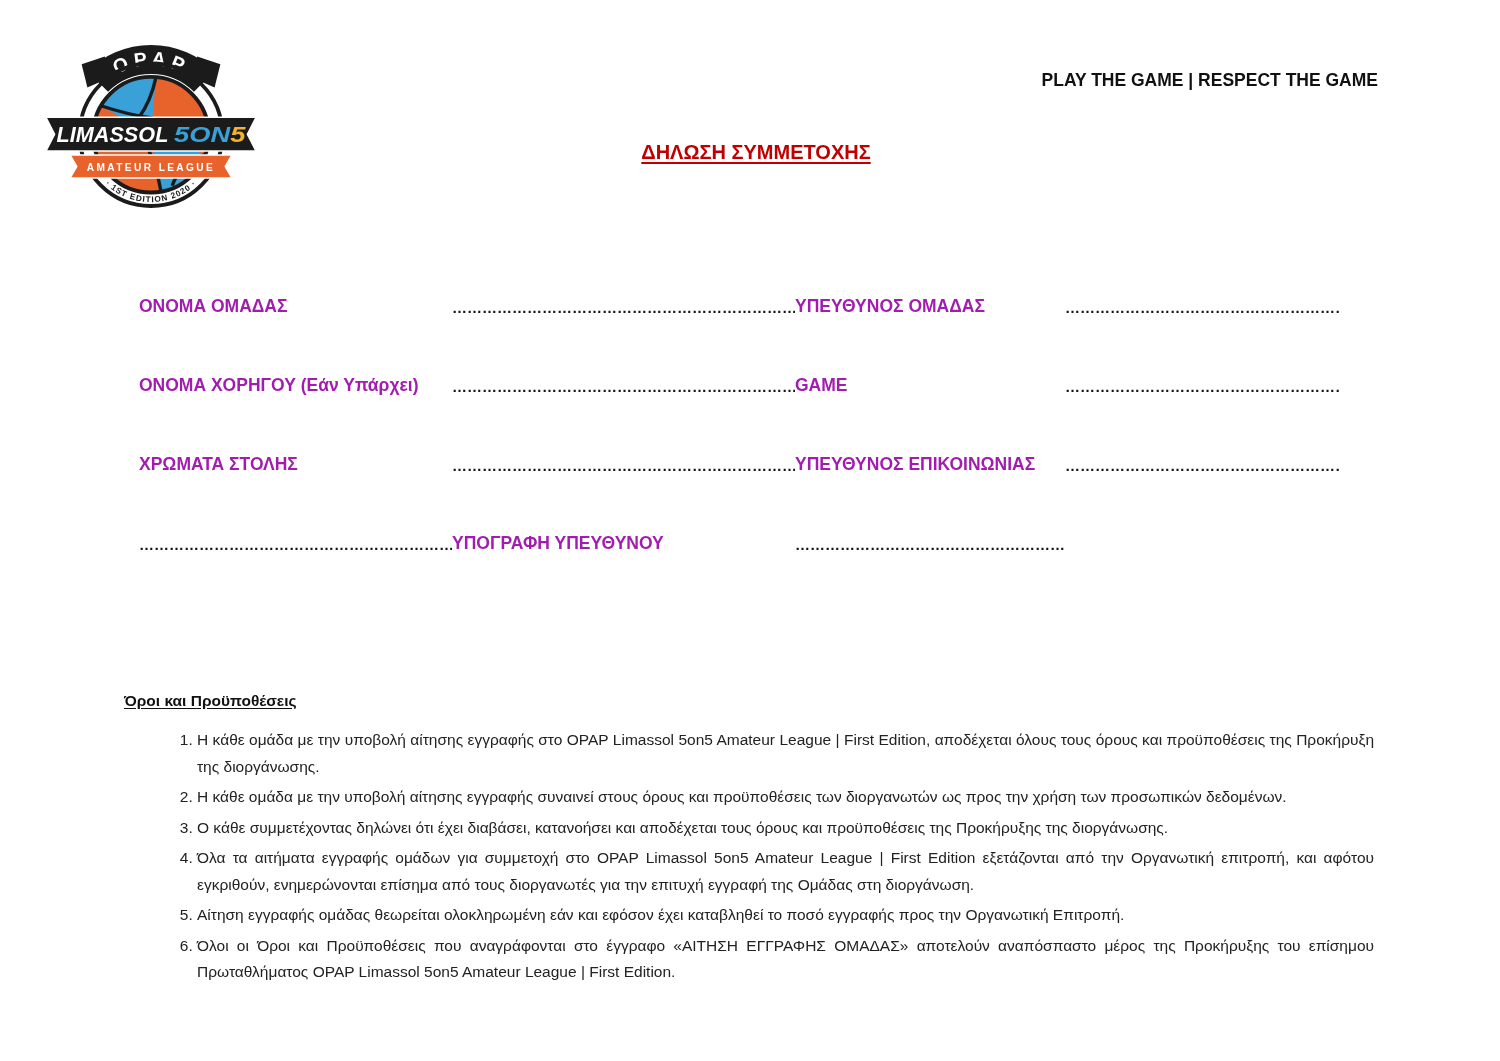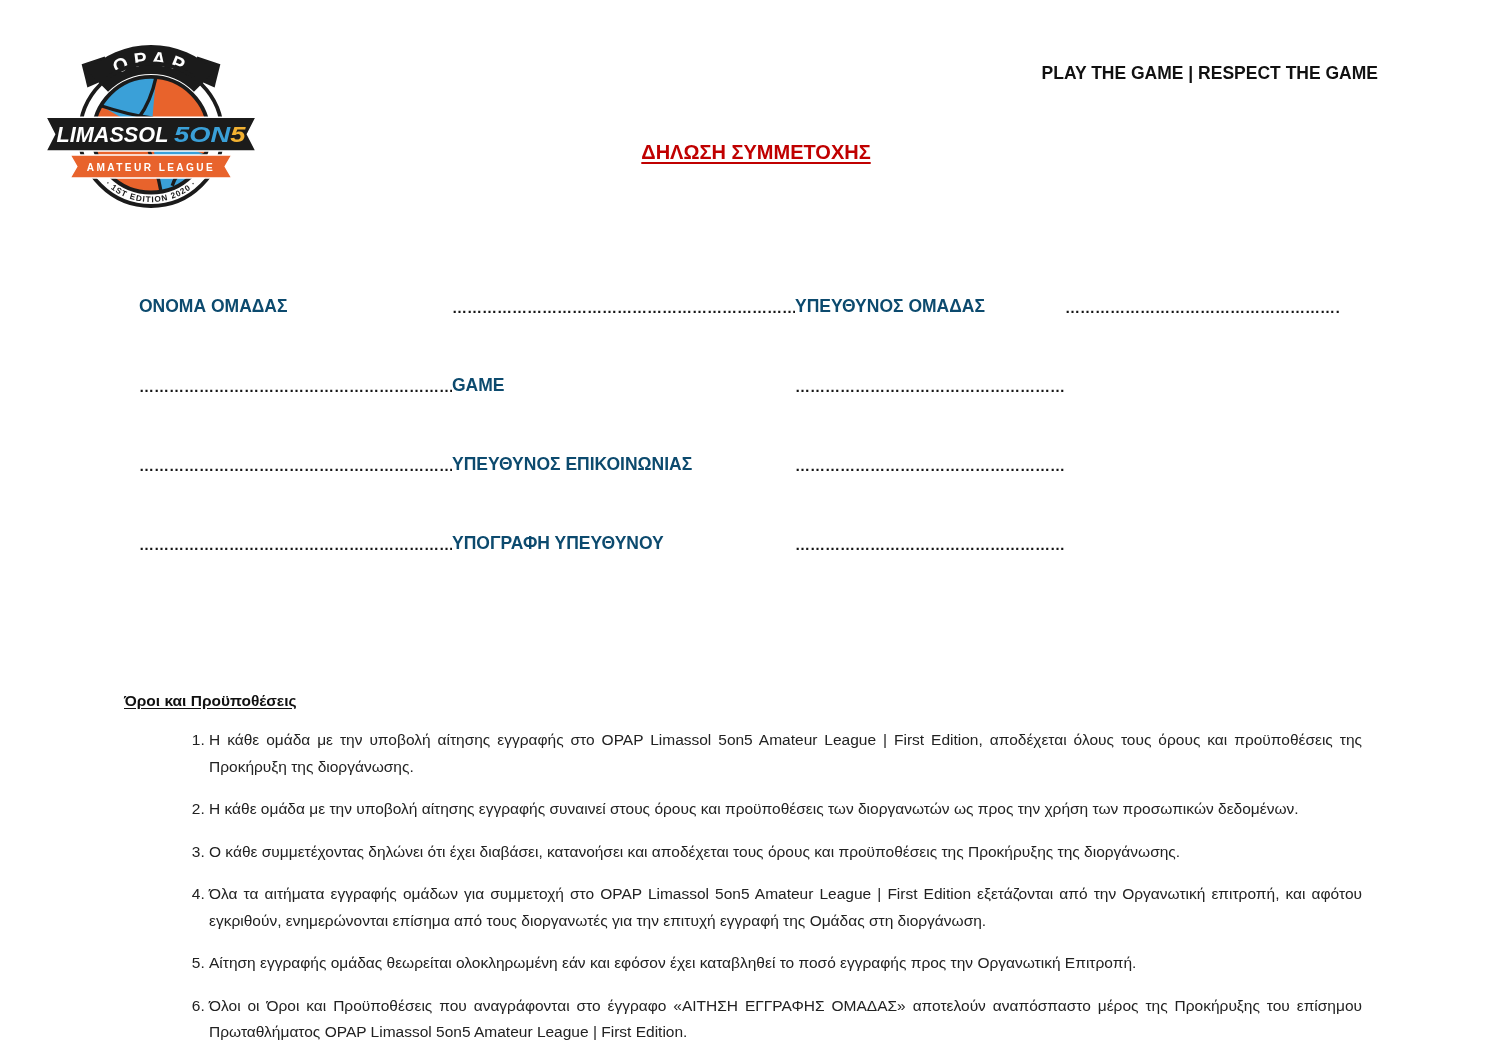--- a/index.html
+++ b/index.html
@@ -2,46 +2,46 @@
 <html lang="el"><head>
 <meta charset="utf-8">
 <style>
   html,body{margin:0;padding:0;}
   body{
     width:1500px;height:1061px;background:#ffffff;overflow:hidden;
     font-family:"Liberation Sans", sans-serif;color:#1a1a1a;position:relative;
   }
   .logo{position:absolute;left:45px;top:33px;width:212px;height:186px;}
   .tagline{
-    position:absolute;top:63px;right:122px;
+    position:absolute;top:70px;right:122px;
     font-size:17.5px;font-weight:600;color:#111111;white-space:nowrap;
   }
   .title{
     position:absolute;top:135px;left:0;width:100%;text-align:center;
     font-size:20px;font-weight:bold;color:#C00000;margin:6px;
   }
   .title span{text-decoration:underline;text-underline-offset:3px;}
   .form{position:absolute;left:139px;top:296px;}
   .frow{display:grid;grid-template-columns:313px 343px 270px 274px;height:79px;align-items:start;}
-  .flabel{font-size:17.5px;font-weight:bold;color:#0c4a6e;white-space:nowrap;line-height:21px;}
+  .flabel{font-size:17.5px;font-weight:bold;color:#a21caf;white-space:nowrap;line-height:21px;}
   .fdots{
     font-size:15px;font-weight:bold;color:#141414;line-height:21px;margin-top:1px;
     white-space:nowrap;overflow:hidden;
   }
   .fdots-l{padding-right:28px;}
   .terms{position:absolute;left:124px;top:692px;width:1254px;}
   .terms-heading{
     font-size:15.5px;font-weight:bold;color:#111111;display:inline-block;
     text-decoration:underline;text-underline-offset:2px;
   }
   .terms ol{
     margin:17px 0 0 0;padding-left:69px;
     font-size:15.5px;line-height:26.5px;color:#222222;text-align:justify;
   }
-  .terms li{margin:16px;padding:0;}
+  .terms li{margin:4px;padding:0;}
 </style>
 </head>
 <body>
 
 <div class="page">
 
   <div class="logo">
     <svg viewBox="0 0 220 192" width="212" height="186" aria-hidden="true">
 
       <polygon points="38,32 62,24 67,46 44,56" fill="#1B1B1B"></polygon>
@@ -87,25 +87,27 @@
   <h1 class="title"><span>ΔΗΛΩΣΗ ΣΥΜΜΕΤΟΧΗΣ</span></h1>
 
   <div class="form">
     <div class="frow">
       <div class="flabel">ΟΝΟΜΑ ΟΜΑΔΑΣ</div>
       <div class="fdots fdots-l">………………………………………………………………</div>
       <div class="flabel">ΥΠΕΥΘΥΝΟΣ ΟΜΑΔΑΣ</div>
       <div class="fdots">…………………………………………………………….</div>
     </div>
     <div class="frow">
+      <div class="flabel">ΟΝΟΜΑ ΧΟΡΗΓΟΥ (Εάν Υπάρχει)</div>
       <div class="fdots fdots-l">………………………………………………………………</div>
       <div class="flabel">GAME</div>
       <div class="fdots">…………………………………………………………….</div>
     </div>
     <div class="frow">
+      <div class="flabel">ΧΡΩΜΑΤΑ ΣΤΟΛΗΣ</div>
       <div class="fdots fdots-l">………………………………………………………………</div>
       <div class="flabel">ΥΠΕΥΘΥΝΟΣ ΕΠΙΚΟΙΝΩΝΙΑΣ</div>
       <div class="fdots">…………………………………………………………….</div>
     </div>
     <div class="frow">
       <div class="fdots fdots-l">………………………………………………………………</div>
       <div class="flabel">ΥΠΟΓΡΑΦΗ ΥΠΕΥΘΥΝΟΥ</div>
       <div class="fdots">…………………………………………………………….</div>
     </div>
   </div>

